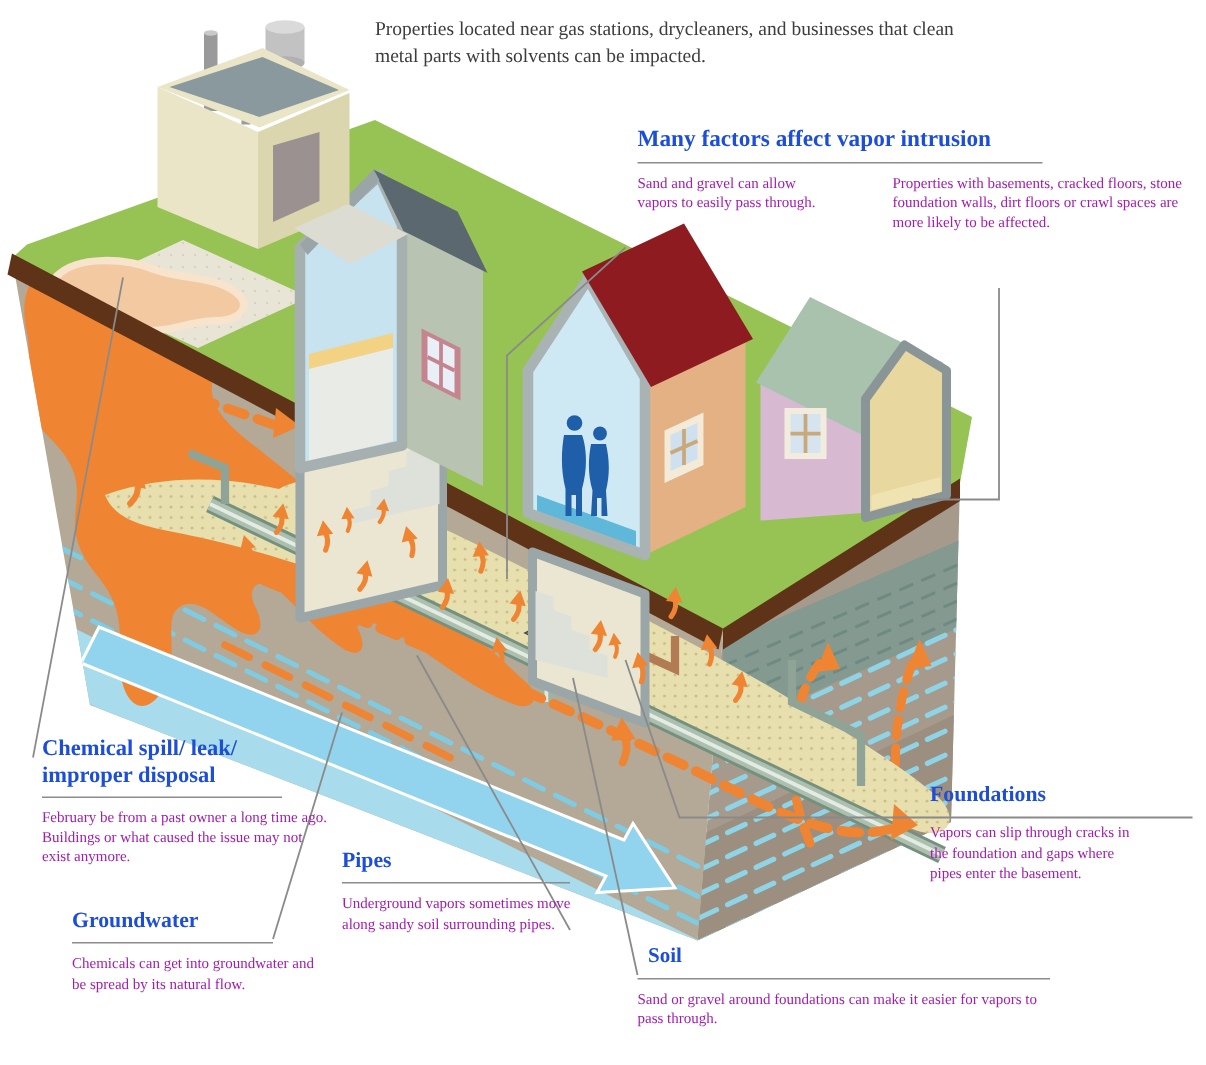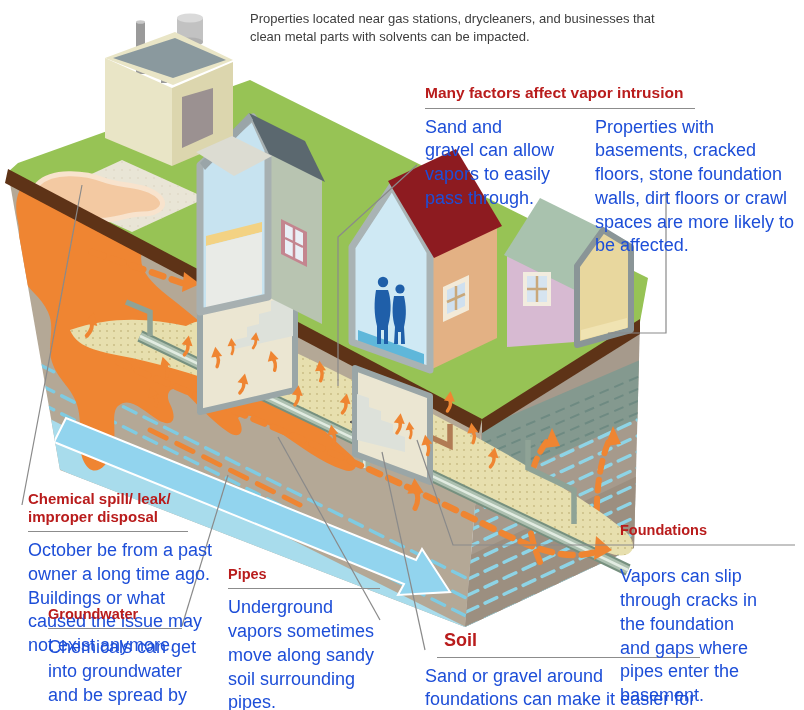--- a/index.html
+++ b/index.html
@@ -1,41 +1,41 @@
 <!DOCTYPE html>
 <html><head>
 <meta charset="utf-8">
 <style>
   html,body{margin:0;padding:0;background:#ffffff;}
   .stage{
     position:relative;width:804px;height:710px;background:#ffffff;overflow:hidden;
-    font-family:Liberation Sans, sans-serif;color:#3a3a3a;
+    font-family:Liberation Serif, serif;color:#3a3a3a;
   }
   .stage svg{position:absolute;left:0;top:0;}
   .label{position:absolute;}
-  .label .hd{font-weight:bold;color:#b91c1c;line-height:1.2;}
+  .label .hd{font-weight:bold;color:#1d4ed8;line-height:1.2;}
   .label .hd.u{border-bottom:1px solid #8c8c8c;padding-bottom:5px;margin-bottom:7px;}
-  .label .bd{font-size:18px;line-height:1.32;color:#1d4ed8;}
+  .label .bd{font-size:10px;line-height:1.32;color:#a21caf;}
   .top-note{left:250px;top:10px;width:410px;font-size:13px;line-height:1.35;color:#3d3d3d;}
   .many{left:425px;top:84px;width:372px;}
   .many .hd{font-size:15.5px;width:270px;}
   .many .cols{display:flex;margin-top:7px;}
   .many .c1{width:130px;margin-right:40px;}
   .many .c2{width:200px;}
   .chem{left:28px;top:466px;width:190px;}
   .chem .hd{font-size:15px;width:160px;margin-top:24px;}
   .gw{left:48px;top:606px;width:162px;}
   .gw .hd{font-size:14.5px;width:134px;}
   .pp{left:228px;top:566px;width:158px;}
   .pp .hd{font-size:14.5px;width:152px;}
   .so{left:425px;top:630px;width:275px;}
-  .so .hd{font-size:18px;padding-left:7px;margin-left:12px;}
+  .so .hd{font-size:14px;padding-left:7px;}
   .fo{left:620px;top:522px;width:142px;}
   .fo .hd{font-size:14.5px;}
-  .fo .bd{margin-top:26px;}
+  .fo .bd{margin-top:10px;}
 </style>
 </head>
 <body>
 
 <div class="stage">
 
 <svg width="804" height="710" viewBox="0 0 804 710">
   <defs>
     <clipPath id="frontFace">
           <polygon points="8,172 482,422 465,627 60,470"></polygon>
@@ -280,21 +280,21 @@
 <div class="label many">
   <div class="hd u">Many factors affect vapor intrusion</div>
   <div class="cols">
     <div class="bd c1">Sand and gravel can allow vapors to easily pass through.</div>
     <div class="bd c2">Properties with basements, cracked floors, stone foundation walls, dirt floors or crawl spaces are more likely to be affected.</div>
   </div>
 </div>
 
 <div class="label chem">
   <div class="hd u">Chemical spill/ leak/ improper disposal</div>
-  <div class="bd">October be from a past owner a long time ago. Buildings or what caused the issue may not exist anymore.</div>
+  <div class="bd">February be from a past owner a long time ago. Buildings or what caused the issue may not exist anymore.</div>
 </div>
 
 <div class="label gw">
   <div class="hd u">Groundwater</div>
   <div class="bd">Chemicals can get into groundwater and be spread by its natural flow.</div>
 </div>
 
 <div class="label pp">
   <div class="hd u">Pipes</div>
   <div class="bd">Underground vapors sometimes move along sandy soil surrounding pipes.</div>

